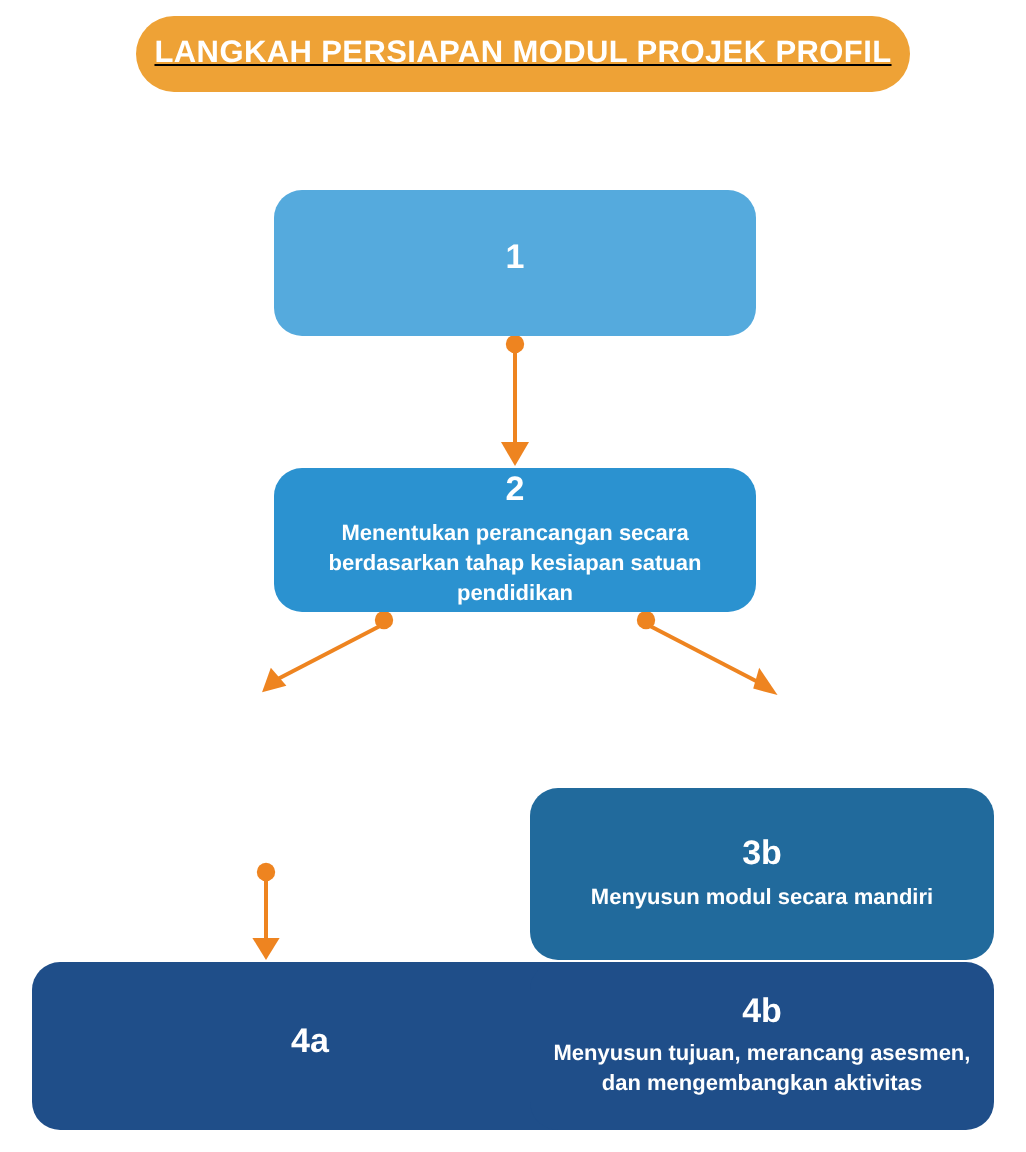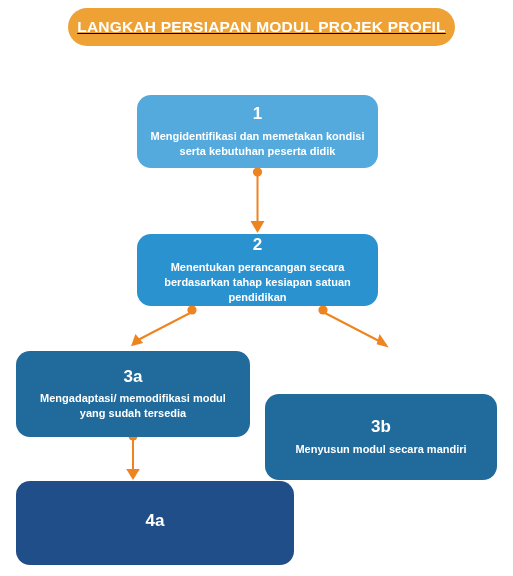--- a/index.html
+++ b/index.html
@@ -133,36 +133,35 @@
 
     <g>
       <circle cx="381" cy="436" r="4.6" fill="#EE8420"></circle>
       <line x1="381" y1="438" x2="381" y2="470" stroke="#EE8420" stroke-width="2"></line>
       <path d="M 374.2 469 L 387.8 469 L 381 480 Z" fill="#EE8420"></path>
     </g>
   </svg>
 
   <div class="node" id="node-1">
     <div class="node-num">1</div>
-    <div class="node-desc">Mengidentifikasi dan memetakan kondisi serta kebutuhan peserta didik</div>
   </div>
 
   <div class="node" id="node-2">
     <div class="node-num">2</div>
     <div class="node-desc">Menentukan perancangan secara berdasarkan tahap kesiapan satuan pendidikan</div>
   </div>
 
-  <div class="node" id="node-3a">
-    <div class="node-num">3a</div>
-    <div class="node-desc">Mengadaptasi/ memodifikasi modul yang sudah tersedia</div>
-  </div>
 
   <div class="node" id="node-3b">
     <div class="node-num">3b</div>
     <div class="node-desc">Menyusun modul secara mandiri</div>
   </div>
 
   <div class="node" id="node-4a">
     <div class="node-num">4a</div>
   </div>
 
+  <div class="node" id="node-4b">
+    <div class="node-num">4b</div>
+    <div class="node-desc">Menyusun tujuan, merancang asesmen, dan mengembangkan aktivitas</div>
+  </div>
 
 </div>
 
 </body></html>

